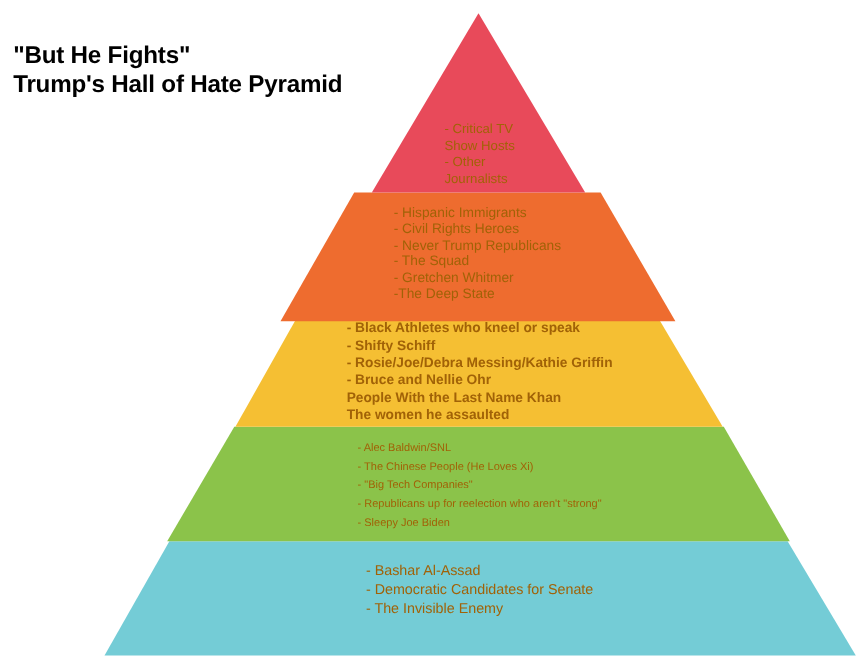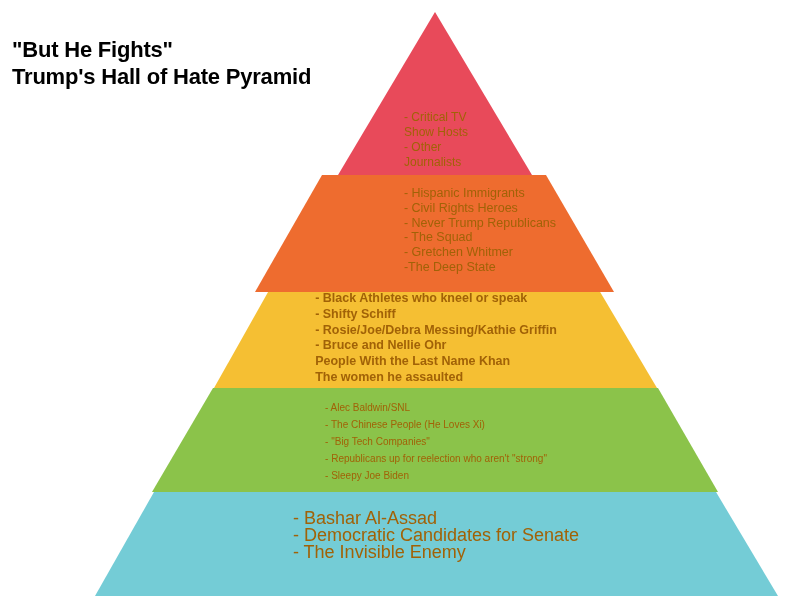--- a/index.html
+++ b/index.html
@@ -6,21 +6,21 @@
     body { width: 789px; height: 608px; position: relative; overflow: hidden; font-family: "Liberation Sans", sans-serif; }
     .title { position: absolute; left: 12px; top: 36px; font-weight: bold; font-size: 22px; line-height: 27px; color: #000; letter-spacing: -0.2px; }
     .title div { white-space: nowrap; }
     svg.pyr { position: absolute; left: 0; top: 0; }
     .layer-text { position: absolute; color: #a16207; text-align: left; font-size: 13px; line-height: 15px; white-space: nowrap; transform: translateX(-50%); }
     .layer-text div { white-space: nowrap; }
     .t-red { font-size: 12px; line-height: 15px; }
     .t-orange { font-size: 12.5px; line-height: 14.8px; }
     .t-yellow { font-size: 12.5px; line-height: 15.8px; font-weight: bold; }
     .t-green { font-size: 10px; line-height: 17px; }
-    .t-teal { font-size: 18px; line-height: 17px; }
+    .t-teal { font-size: 13px; line-height: 17px; }
   </style>
 </head>
 <body>
 
 <div class="title">
   <div>"But He Fights"</div>
   <div>Trump's Hall of Hate Pyramid</div>
 </div>
 
 <svg class="pyr" width="789" height="608" viewBox="0 0 789 608">
@@ -31,21 +31,21 @@
   <polygon points="435,12 532,175 338,175" fill="#e84a5a"></polygon>
 </svg>
 
 <div class="layer-text t-red" style="left:436px; top:110px;">
   <div>- Critical TV</div>
   <div>Show Hosts</div>
   <div>- Other</div>
   <div>Journalists</div>
 </div>
 
-<div class="layer-text t-orange" style="left:434px; top:186px;margin-left:46px;">
+<div class="layer-text t-orange" style="left:434px; top:186px;">
   <div>- Hispanic Immigrants</div>
   <div>- Civil Rights Heroes</div>
   <div>- Never Trump Republicans</div>
   <div>- The Squad</div>
   <div>- Gretchen Whitmer</div>
   <div>-The Deep State</div>
 </div>
 
 <div class="layer-text t-yellow" style="left:436px; top:291px;">
   <div>- Black Athletes who kneel or speak</div>

